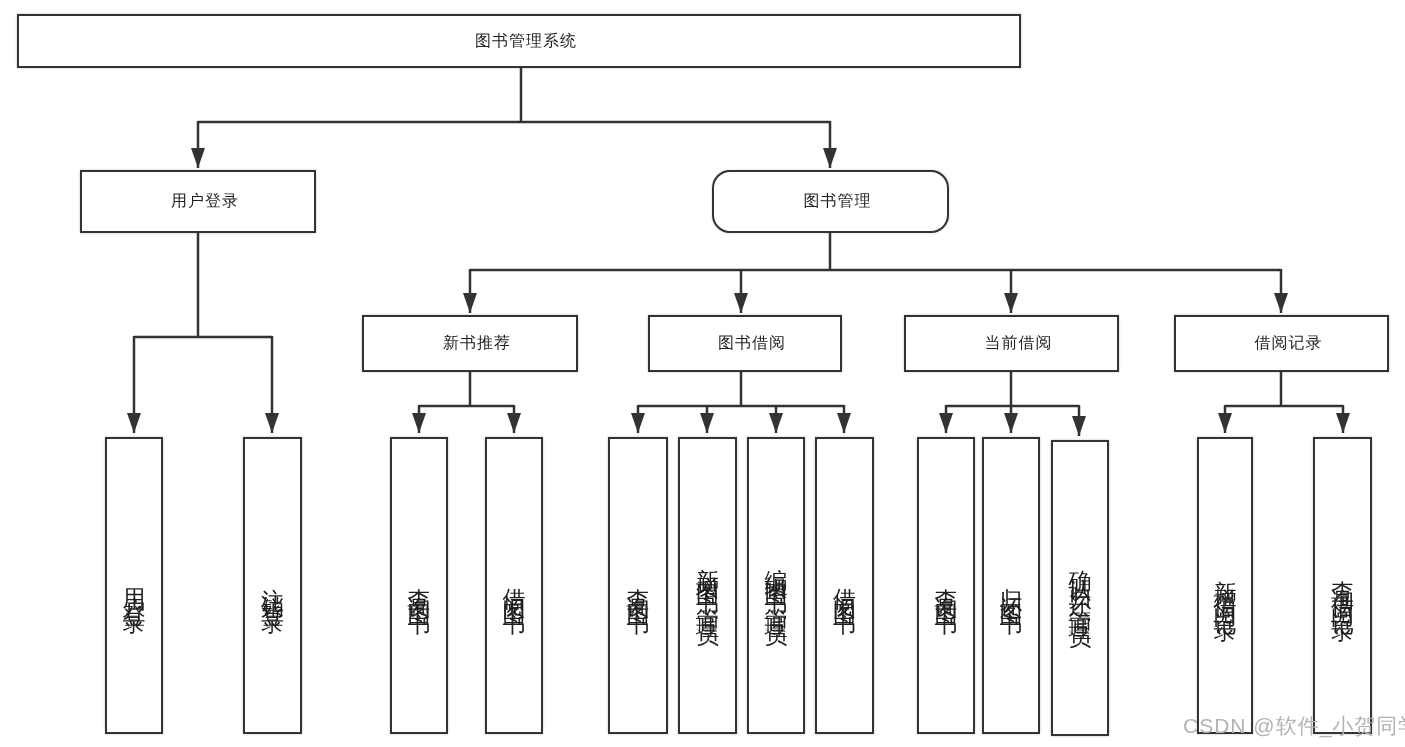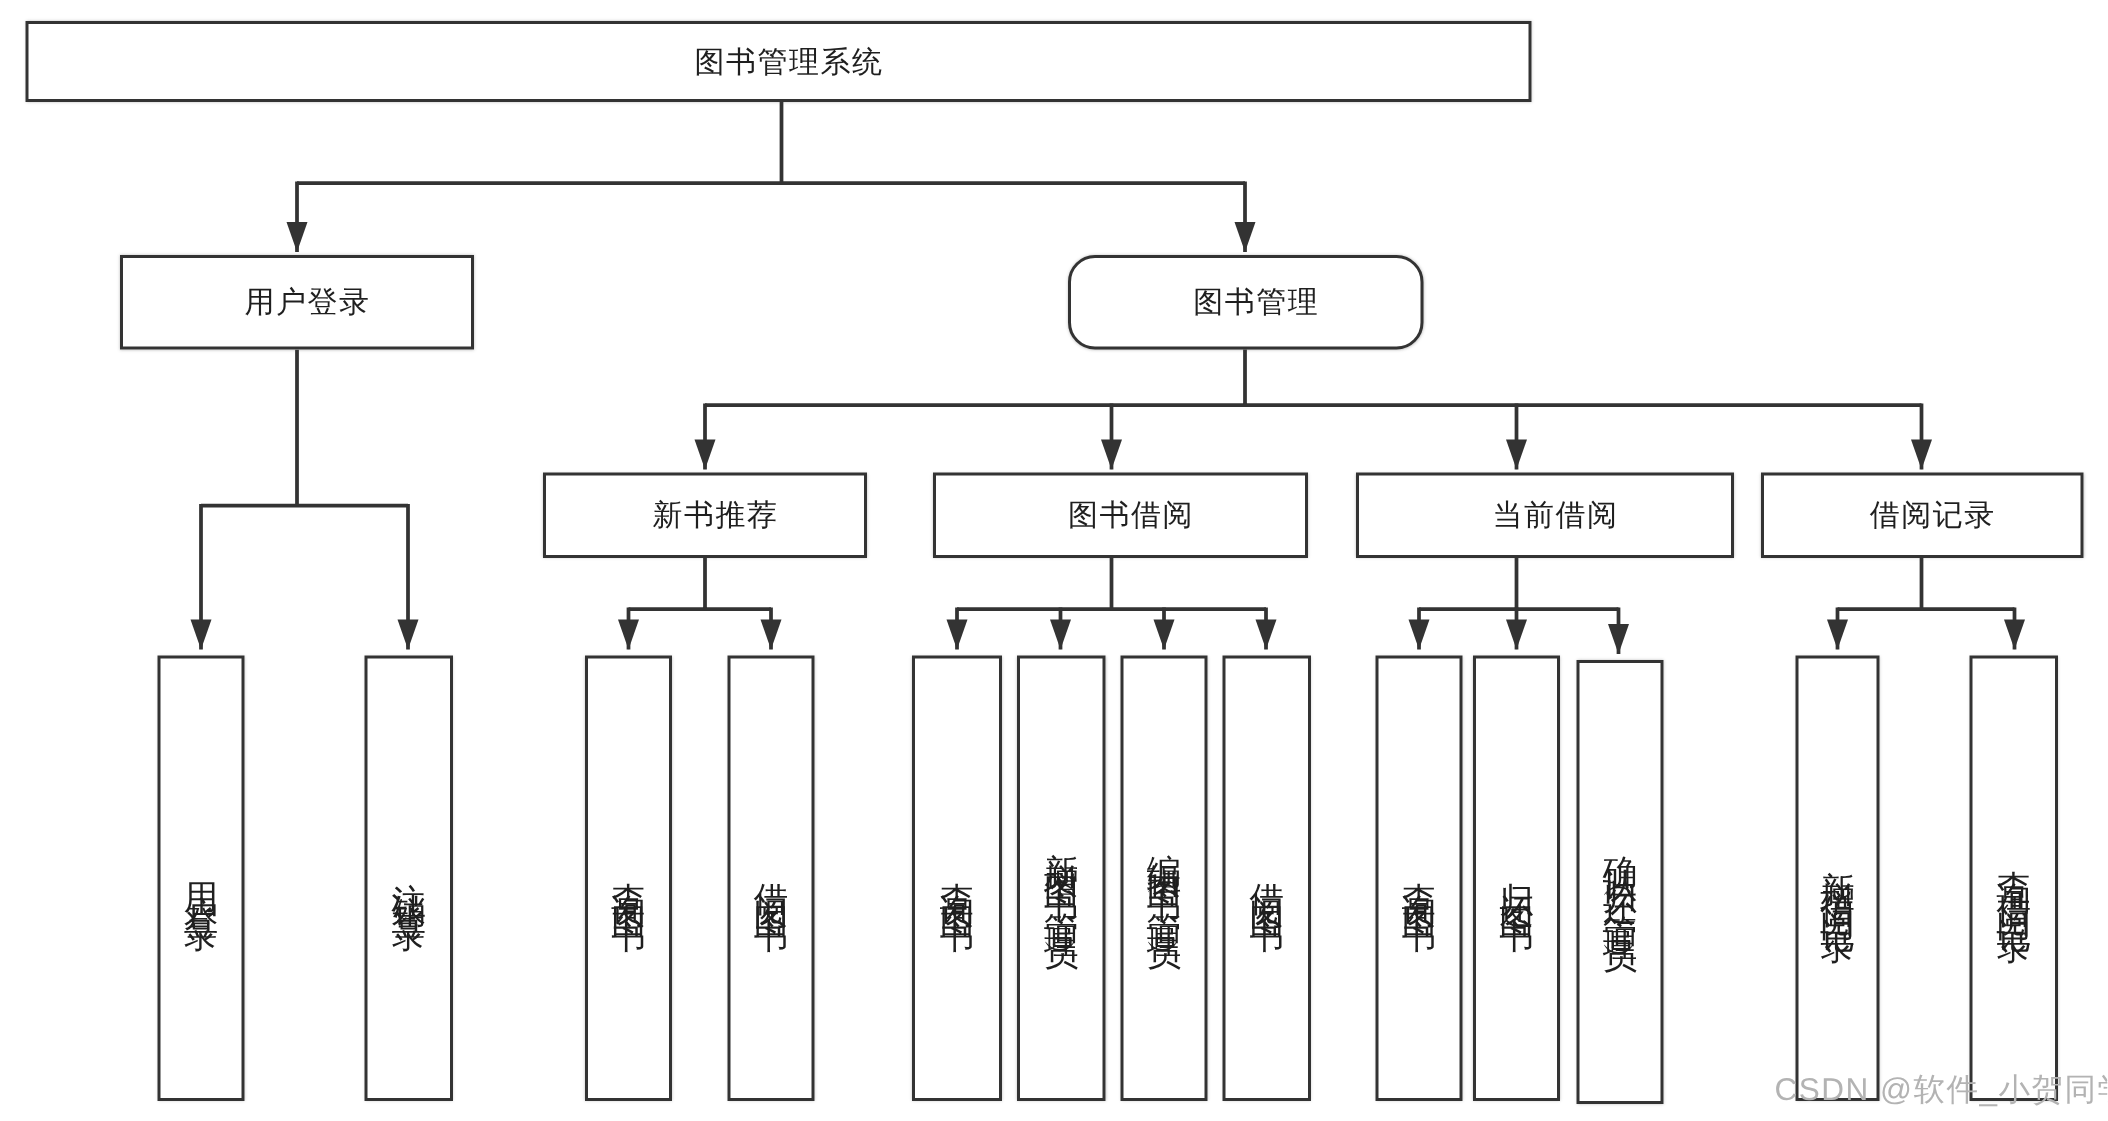--- a/index.html
+++ b/index.html
@@ -29,21 +29,21 @@
     box-sizing: border-box;
     background: #ffffff;
     border: 2.5px solid #333333;
     display: flex;
     align-items: center;
     justify-content: center;
     z-index: 2;
     box-shadow: 0 0 2px rgba(70,70,70,0.35);
   }
   .hbox {
-    font-size: 20px;
+    font-size: 16px;
     letter-spacing: 1px;
     white-space: nowrap;
     padding-left: 14px;
   }
   .vbox {
     top: 437px;
     height: 297px;
   }
   .vtext {
     writing-mode: vertical-rl;
@@ -119,24 +119,24 @@
   <div class="node hbox" style="left:80px; top:170px; width:236px; height:63px;">
     <span>用户登录</span>
   </div>
   <div class="node hbox" style="left:712px; top:170px; width:237px; height:63px;border-radius:18px;">
     <span>图书管理</span>
   </div>
 
   <div class="node hbox" style="left:362px; top:315px; width:216px; height:57px;text-align:right;">
     <span>新书推荐</span>
   </div>
-  <div class="node hbox" style="left:622px; top:315px; width:250px; height:57px;">
+  <div class="node hbox" style="left:648px; top:315px; width:194px; height:57px;">
     <span>图书借阅</span>
   </div>
-  <div class="node hbox" style="left:904px; top:315px; width:252px; height:57px;">
+  <div class="node hbox" style="left:904px; top:315px; width:215px; height:57px;">
     <span>当前借阅</span>
   </div>
   <div class="node hbox" style="left:1174px; top:315px; width:215px; height:57px;">
     <span>借阅记录</span>
   </div>
 
   <div class="node vbox" style="left:105px; width:58px;">
     <span class="vtext">用户登录</span>
   </div>
   <div class="node vbox" style="left:243px; width:59px;">

